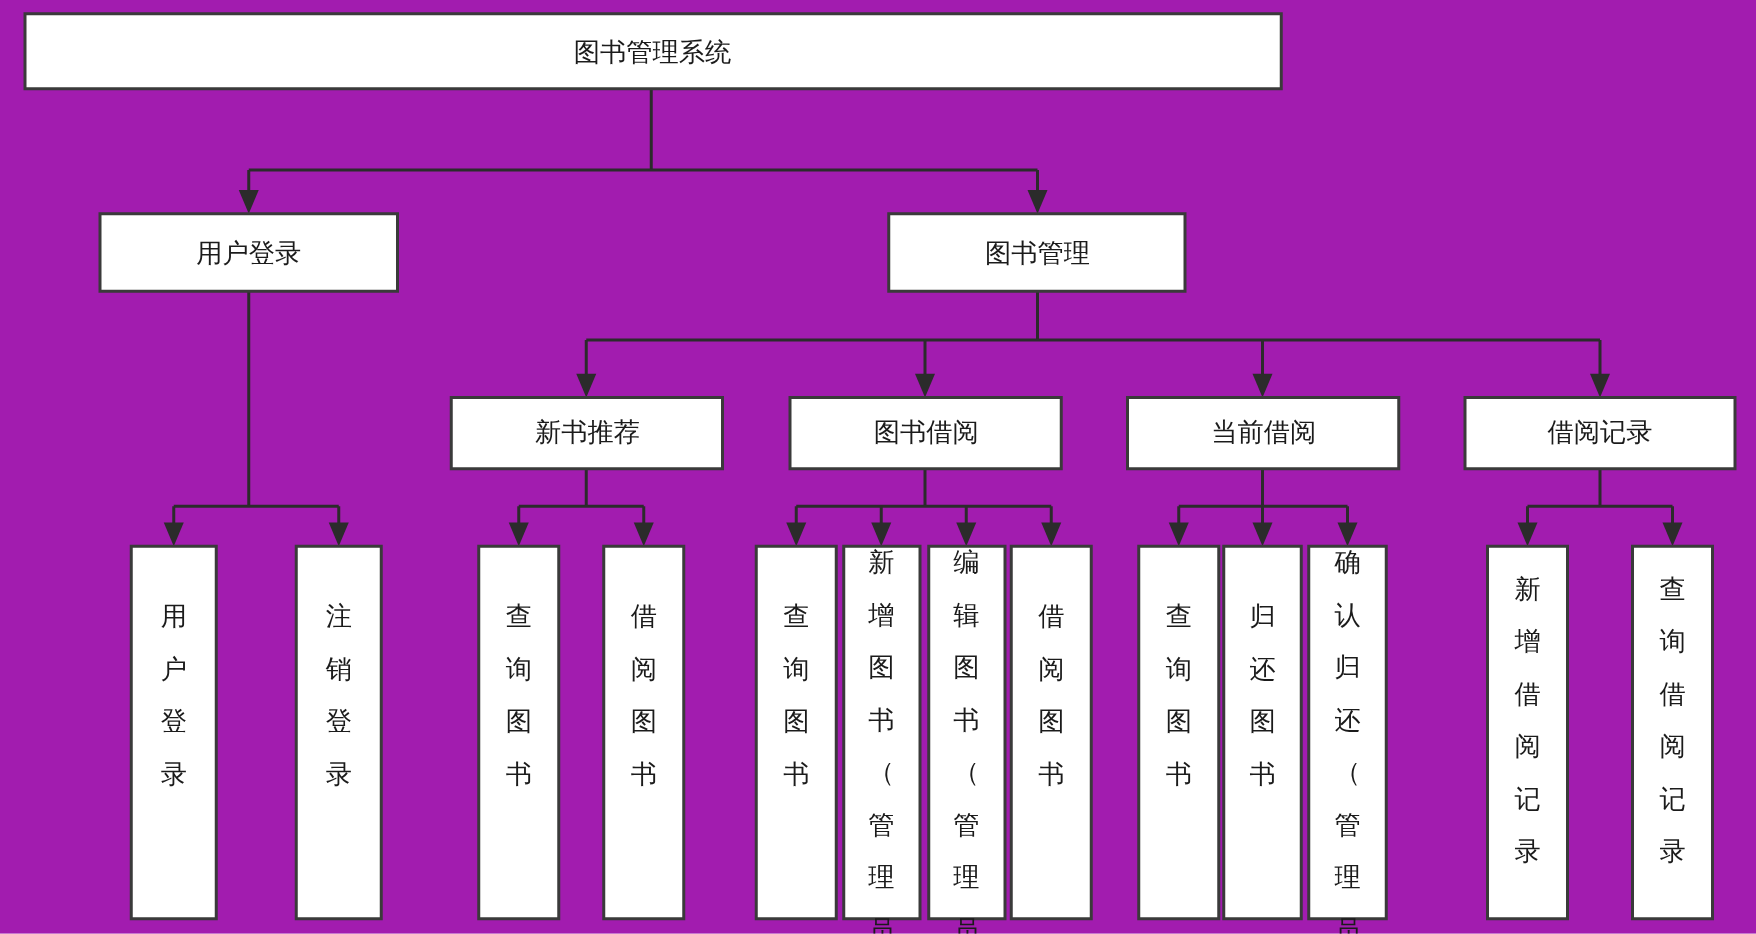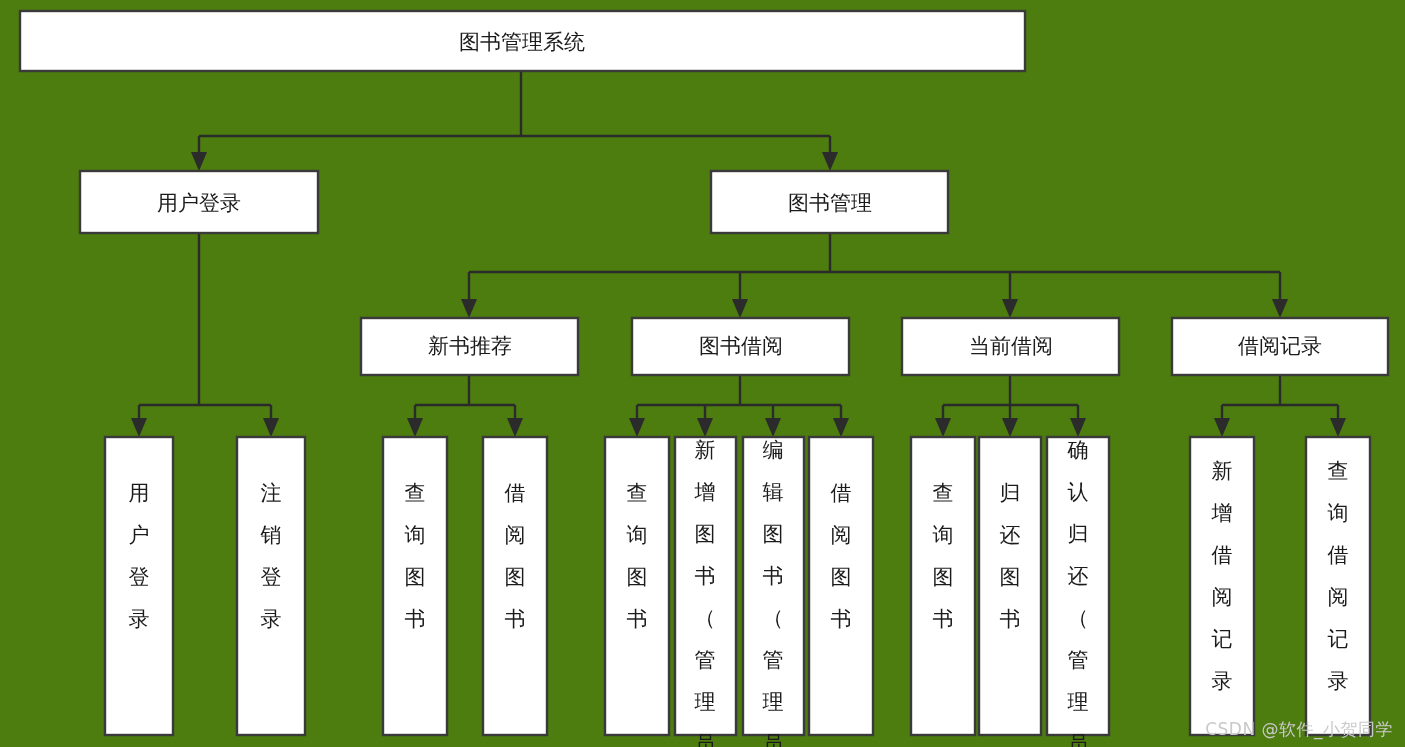--- a/index.html
+++ b/index.html
@@ -11,21 +11,21 @@
   body {
     width: 1405px;
     height: 747px;
     overflow: hidden;
     font-family: "DejaVu Sans", "Liberation Sans", sans-serif;
   }
   #diagram-root {
     position: relative;
     width: 1405px;
     height: 747px;
-    background: #4d7c0f;
+    background: #a21caf;
     text-decoration: underline;
   }
   svg#tree-svg {
     position: absolute;
     top: 0;
     left: 0;
     width: 1405px;
     height: 747px;
     display: block;
   }
@@ -238,14 +238,13 @@
       <rect class="node-box" x="1190" y="437" width="64" height="298"></rect>
       <text class="node-label-v" x="1222" y="478"><tspan x="1222" y="478">新</tspan><tspan x="1222" y="520">增</tspan><tspan x="1222" y="562">借</tspan><tspan x="1222" y="604">阅</tspan><tspan x="1222" y="646">记</tspan><tspan x="1222" y="688">录</tspan></text>
     </g>
     <g>
       <rect class="node-box" x="1306" y="437" width="64" height="298"></rect>
       <text class="node-label-v" x="1338" y="478"><tspan x="1338" y="478">查</tspan><tspan x="1338" y="520">询</tspan><tspan x="1338" y="562">借</tspan><tspan x="1338" y="604">阅</tspan><tspan x="1338" y="646">记</tspan><tspan x="1338" y="688">录</tspan></text>
     </g>
 
   </svg>
 
-  <div class="watermark-text">CSDN @软件_小贺同学</div>
 </div>
 
 </body></html>

